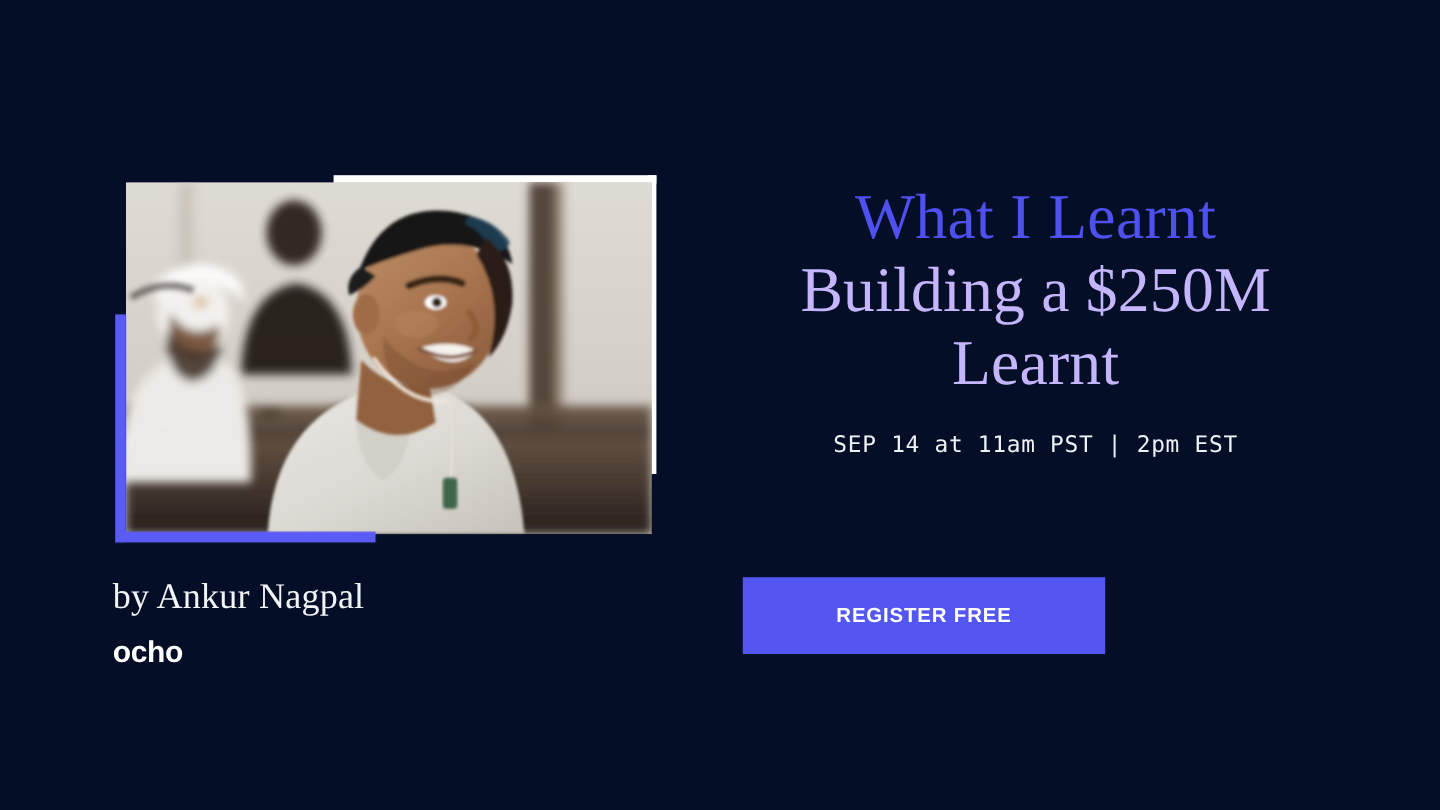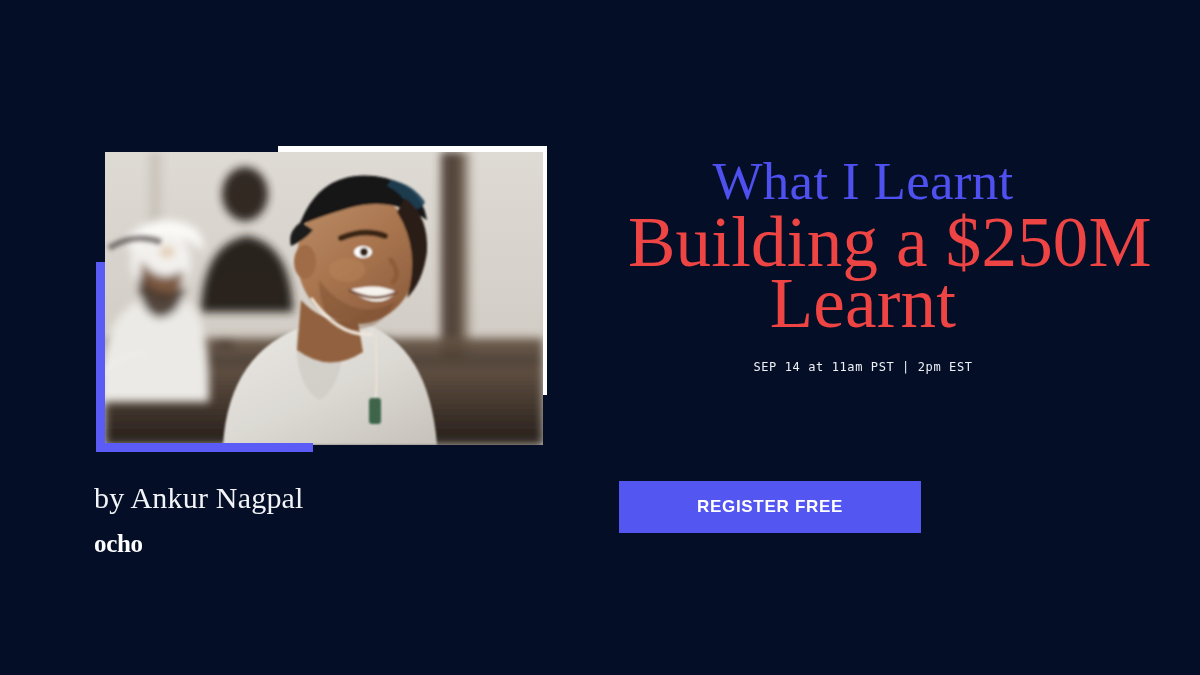--- a/index.html
+++ b/index.html
@@ -75,21 +75,21 @@
     font-size: 30px;
     line-height: 1.15;
     color: #f2f4f8;
     letter-spacing: .2px;
     white-space: nowrap;
   }
   .logo {
     position: absolute;
     left: 94px;
     top: 530px;
-    font-family: Liberation Serif, serif;
+    font-family: Liberation Sans, sans-serif;
     font-size: 25px;
     font-weight: bold;
     color: #ffffff;
     letter-spacing: -0.3px;
     white-space: nowrap;
   }
 
   
   .copy {
     position: absolute;
@@ -102,43 +102,43 @@
     font-family: "Liberation Serif", "DejaVu Serif", serif;
     font-size: 53px;
     line-height: 62px;
     color: #4e50ef;
     white-space: nowrap;
     margin: 0;
     letter-spacing: .3px;
   }
   .headline {
     font-family: "Liberation Serif", "DejaVu Serif", serif;
-    font-size: 71px;
+    font-size: 53px;
     line-height: 61px;
-    color: #ef4444;
+    color: #c4b5fd;
     margin: 0;
     letter-spacing: .2px;
   }
   .headline .hl-line { display: block; white-space: nowrap; }
 
   .datetime {
     margin-top: 26px;
     font-family: "DejaVu Sans Mono", "Liberation Mono", monospace;
-    font-size: 12px;
+    font-size: 19px;
     letter-spacing: .6px;
     color: #eef1f6;
     white-space: nowrap;
   }
 
   .cta {
     position: absolute;
     left: 619px;
     top: 481px;
     width: 302px;
-    height: 52px;
+    height: 64px;
     background: #5456f2;
     border: none;
     display: flex;
     align-items: center;
     justify-content: center;
     cursor: pointer;
     padding: 0;
   }
   .cta-label {
     font-family: "Liberation Sans", sans-serif;

